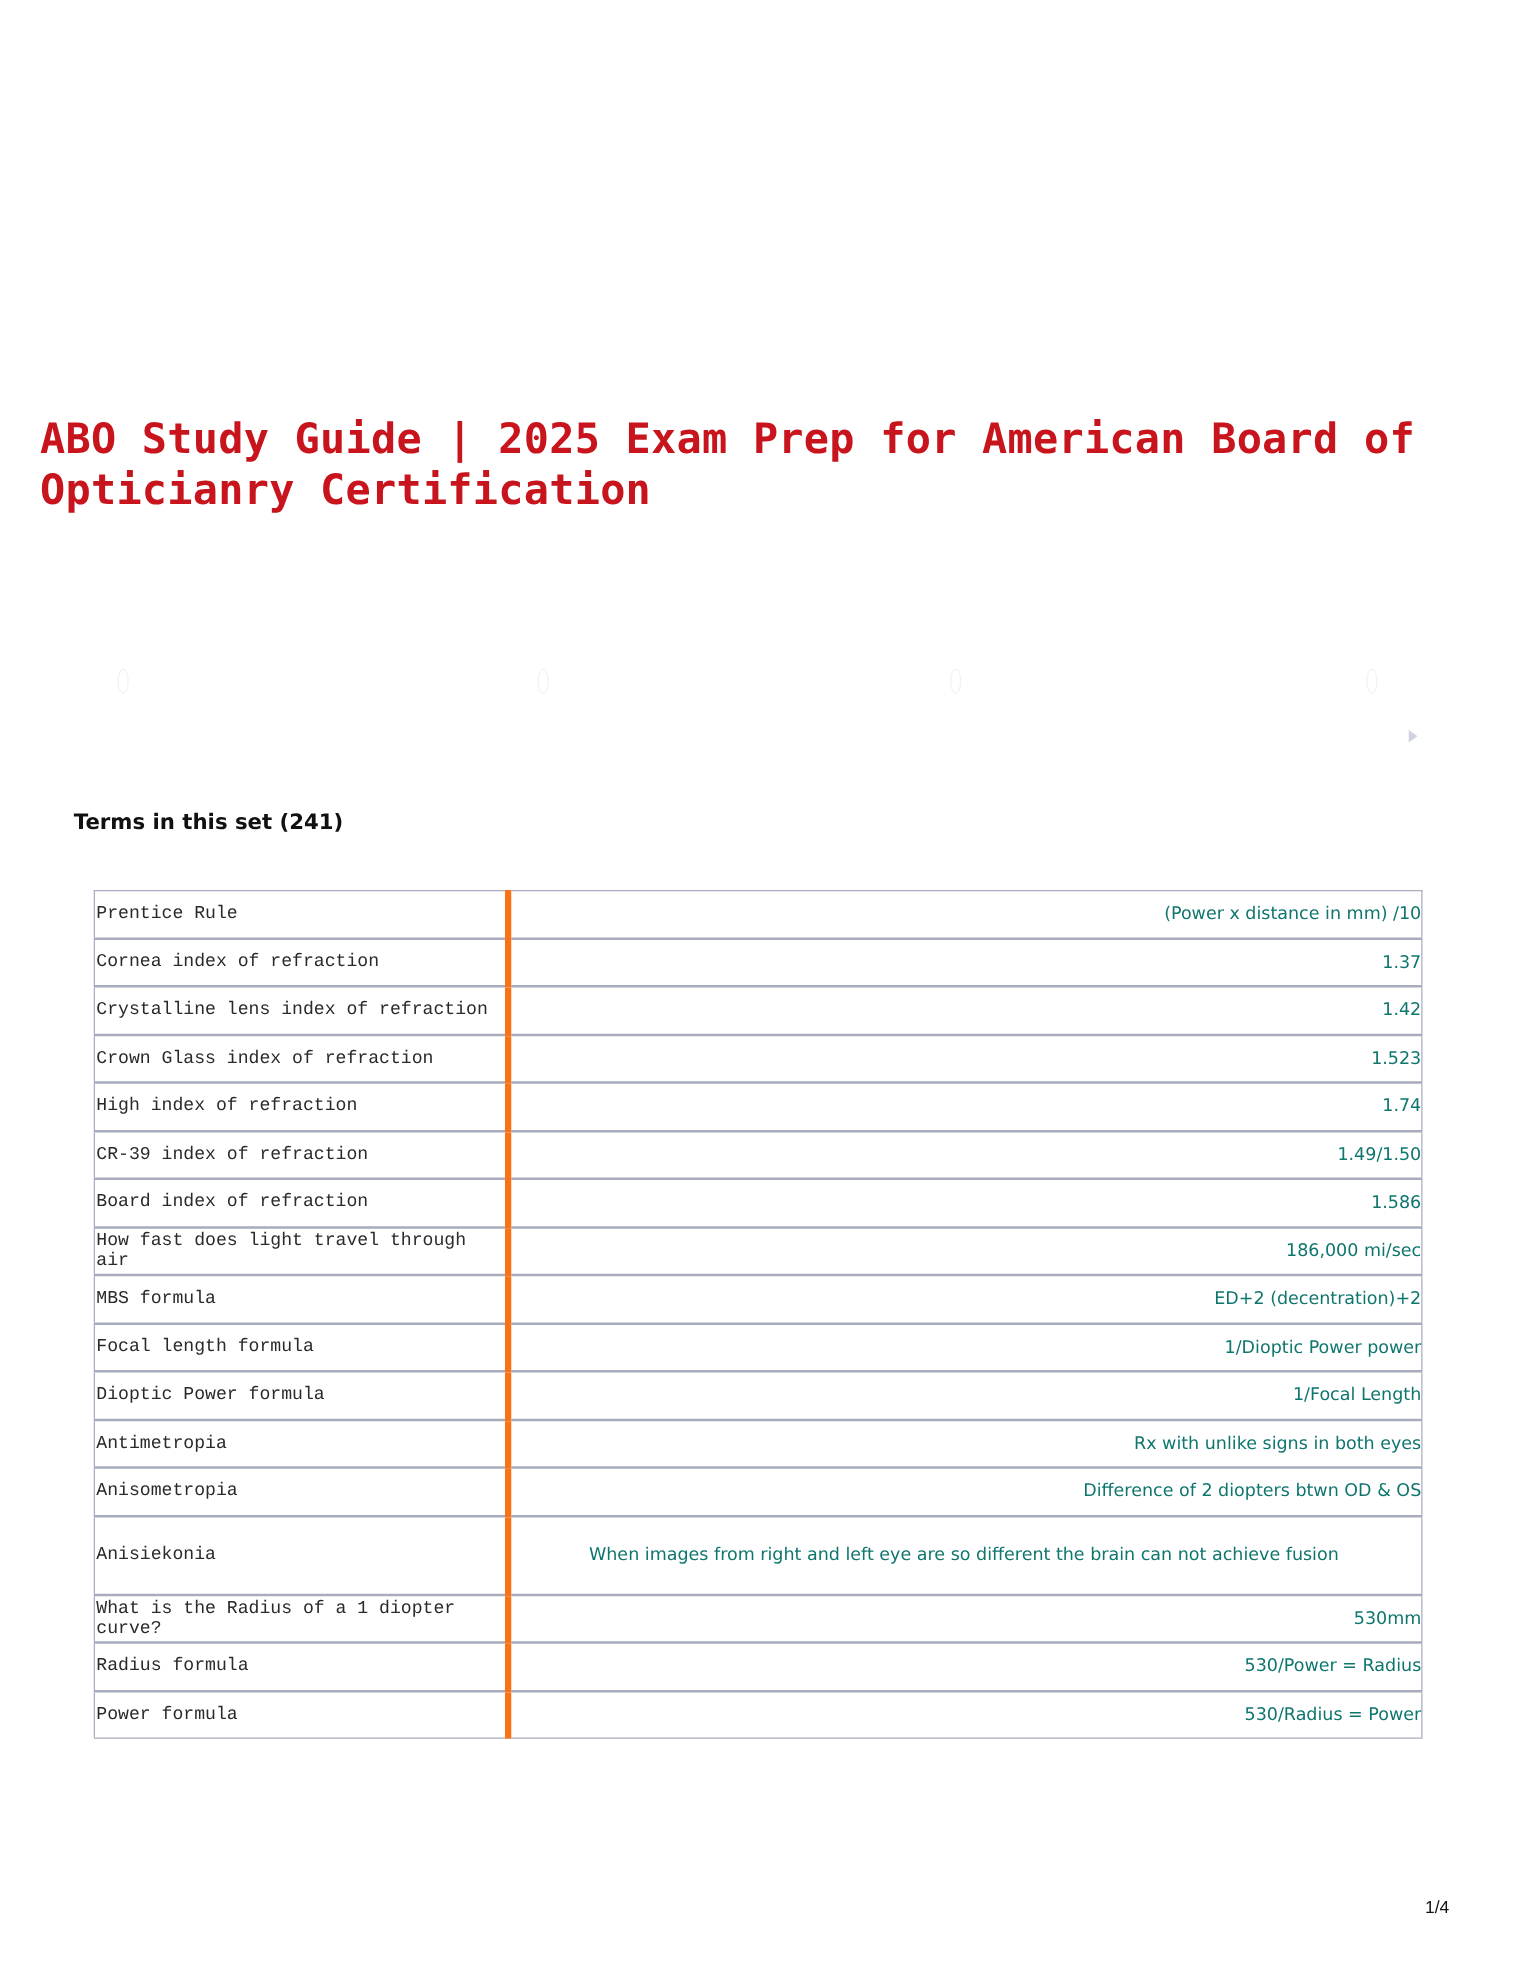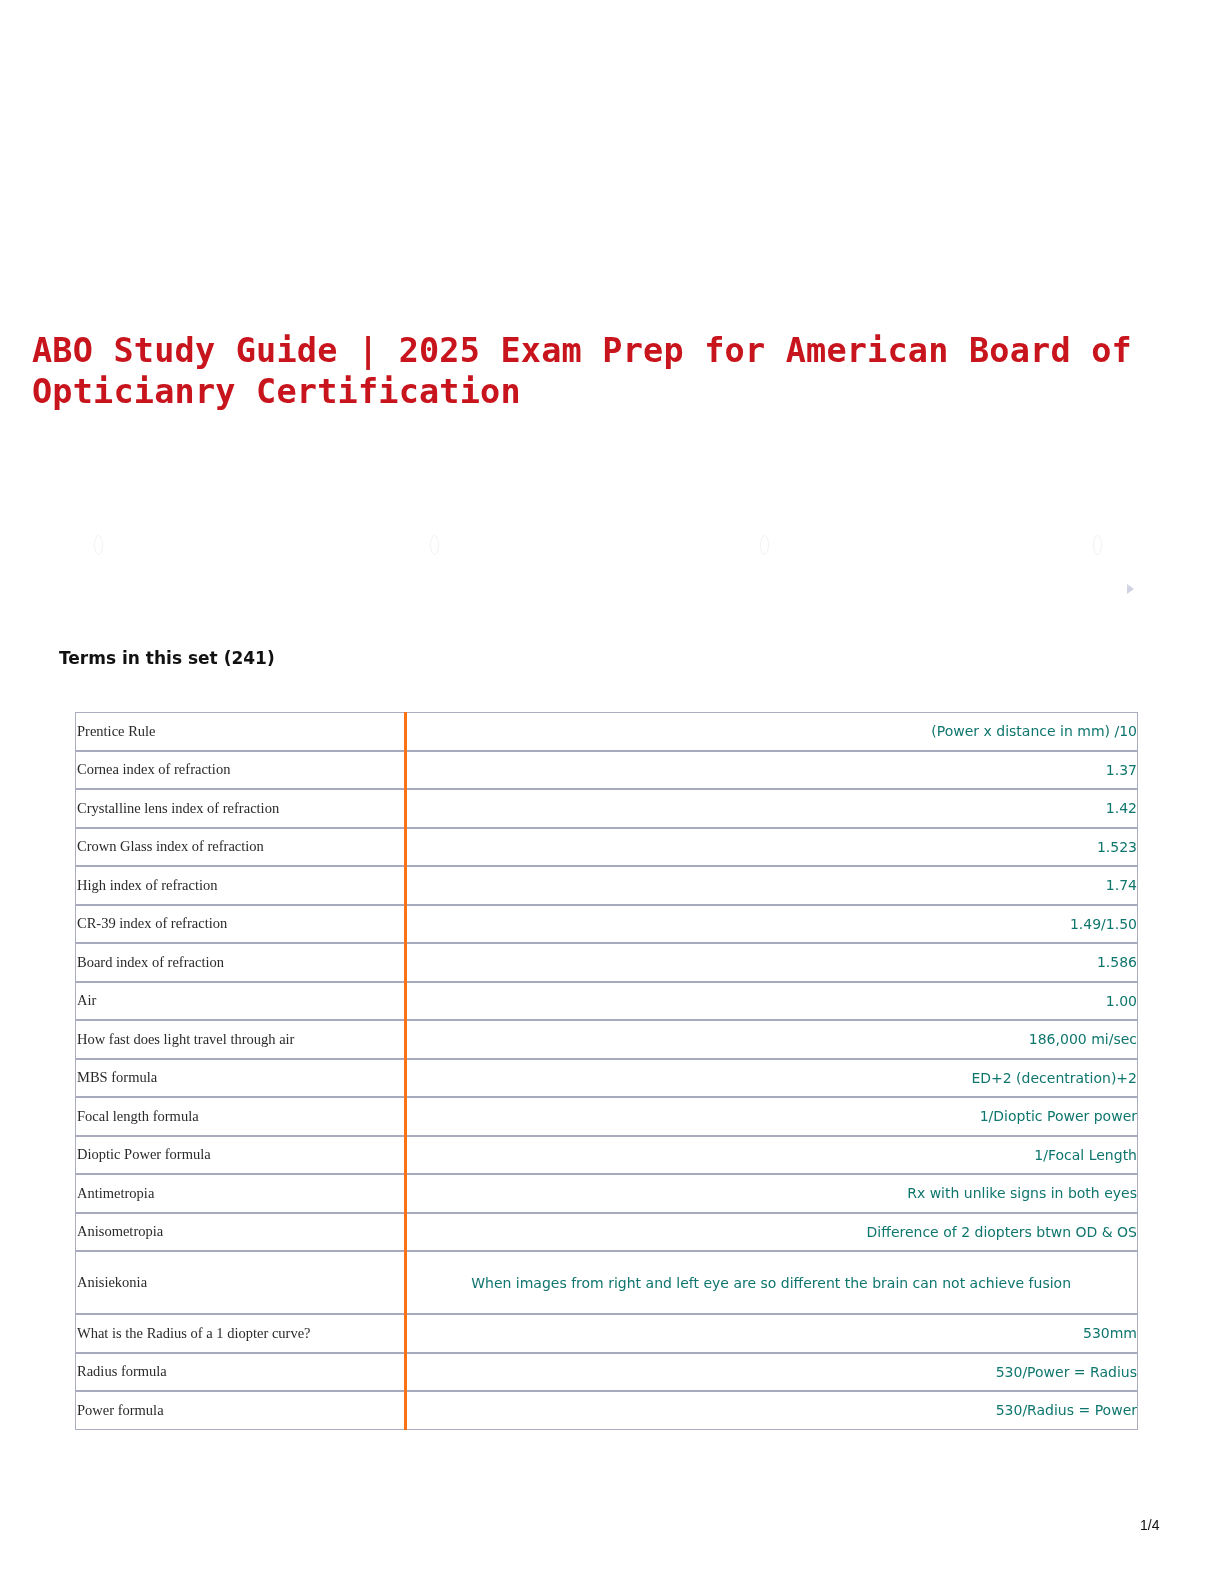--- a/index.html
+++ b/index.html
@@ -78,24 +78,24 @@
       vertical-align: middle;
       padding: 0;
       height: 36.5px;
     }
     .terms-table tr:last-child td {
       border-bottom: 1.5px solid #a9adbf;
     }
     .terms-table td.term {
       width: 327px;
       padding-left: 1px;
-      font-family: Liberation Serif, serif;
+      font-family: Liberation Mono, monospace;
       font-size: 14.5px;
       color: #2a2a2a;
-      border-right: 3px solid #f97316;
+      border-right: 5px solid #f97316;
     }
     .terms-table td.def {
       padding-left: 33px;
       font-family: "DejaVu Sans", sans-serif;
       font-size: 14px;
       color: #0f766e;
       line-height: 26px;
       text-align: right;
     }
     .terms-table tr.tall td {
@@ -149,24 +149,20 @@
     </tr>
     <tr>
       <td class="term">CR-39 index of refraction</td>
       <td class="def">1.49/1.50</td>
     </tr>
     <tr>
       <td class="term">Board index of refraction</td>
       <td class="def">1.586</td>
     </tr>
     <tr>
-      <td class="term">Air</td>
-      <td class="def">1.00</td>
-    </tr>
-    <tr>
       <td class="term">How fast does light travel through air</td>
       <td class="def">186,000 mi/sec</td>
     </tr>
     <tr>
       <td class="term">MBS formula</td>
       <td class="def">ED+2 (decentration)+2</td>
     </tr>
     <tr>
       <td class="term">Focal length formula</td>
       <td class="def">1/Dioptic Power power</td>

